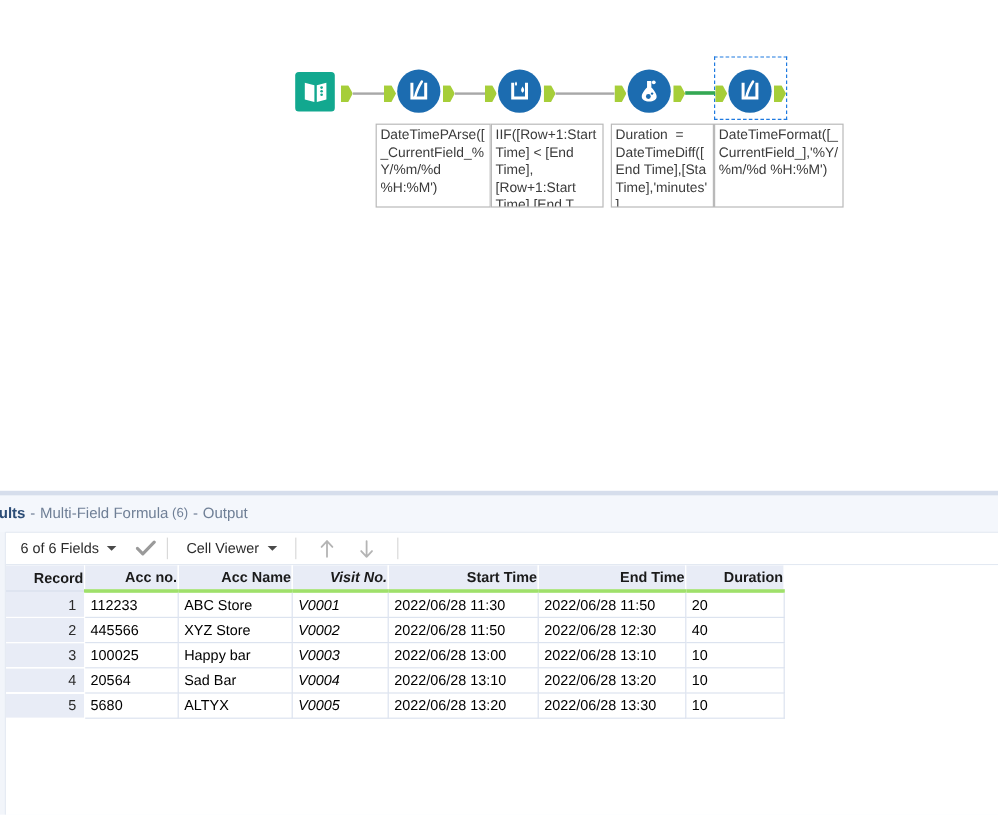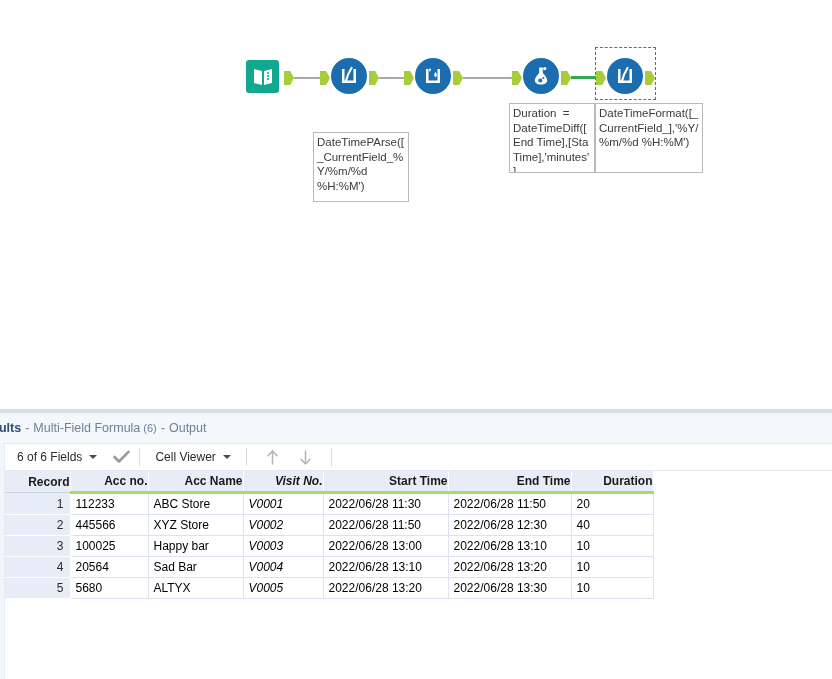--- a/index.html
+++ b/index.html
@@ -316,22 +316,23 @@
     <div class="node" style="left:607px; top:58px;">
       <div class="node-circle">
         <svg width="24" height="24" viewBox="0 0 24 24">
           <path d="M5 5 L5 19 L19 19 L19 5 L16.5 5 L16.5 16.5 L7.5 16.5 L7.5 5 Z" fill="#ffffff"></path>
           <path d="M14.5 4 C12 8 10 12 9 17" stroke="#ffffff" stroke-width="2.2" fill="none" stroke-linecap="round"></path>
         </svg>
       </div>
     </div>
     <div class="conn out" style="left:645px; top:71px;"></div>
 
-    <div class="anno" style="left:313px; top:103px; width:96px; height:70px;margin-top:29px;">DateTimePArse([_CurrentField_%Y/%m/%d %H:%M')</div>
-
+    <div class="anno" style="left:313px; top:103px; width:96px; height:70px;">DateTimePArse([_CurrentField_%Y/%m/%d %H:%M')</div>
+
+    <div class="anno" style="left:409px; top:103px; width:94px; height:70px;">IIF([Row+1:Start Time] &lt; [End Time], [Row+1:Start Time],[End T...</div>
 
     <div class="anno" style="left:509px; top:103px; width:86px; height:70px;">Duration  = DateTimeDiff([End Time],[Sta Time],'minutes']</div>
 
     <div class="anno" style="left:595px; top:103px; width:108px; height:70px;">DateTimeFormat([_CurrentField_],'%Y/%m/%d %H:%M')</div>
   </div>
 
   <div id="results">
 
     <div id="left-strip"></div>
 

